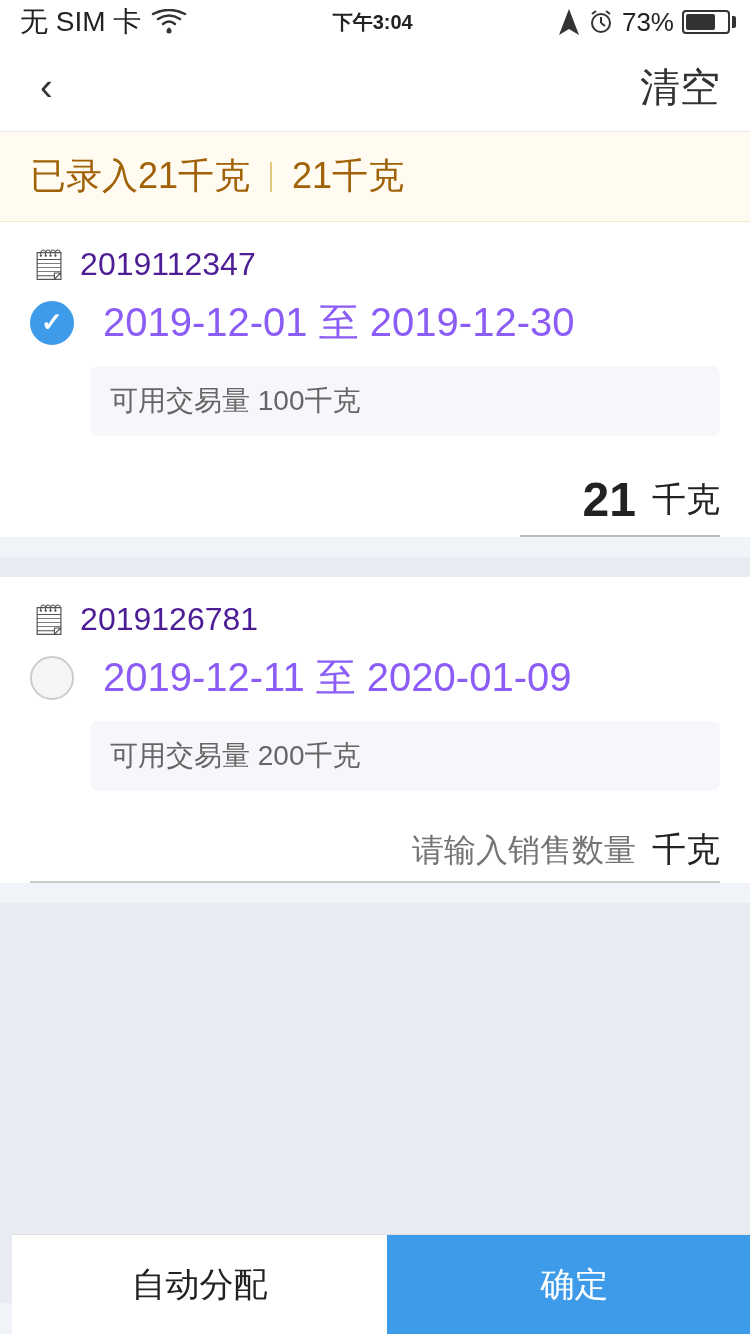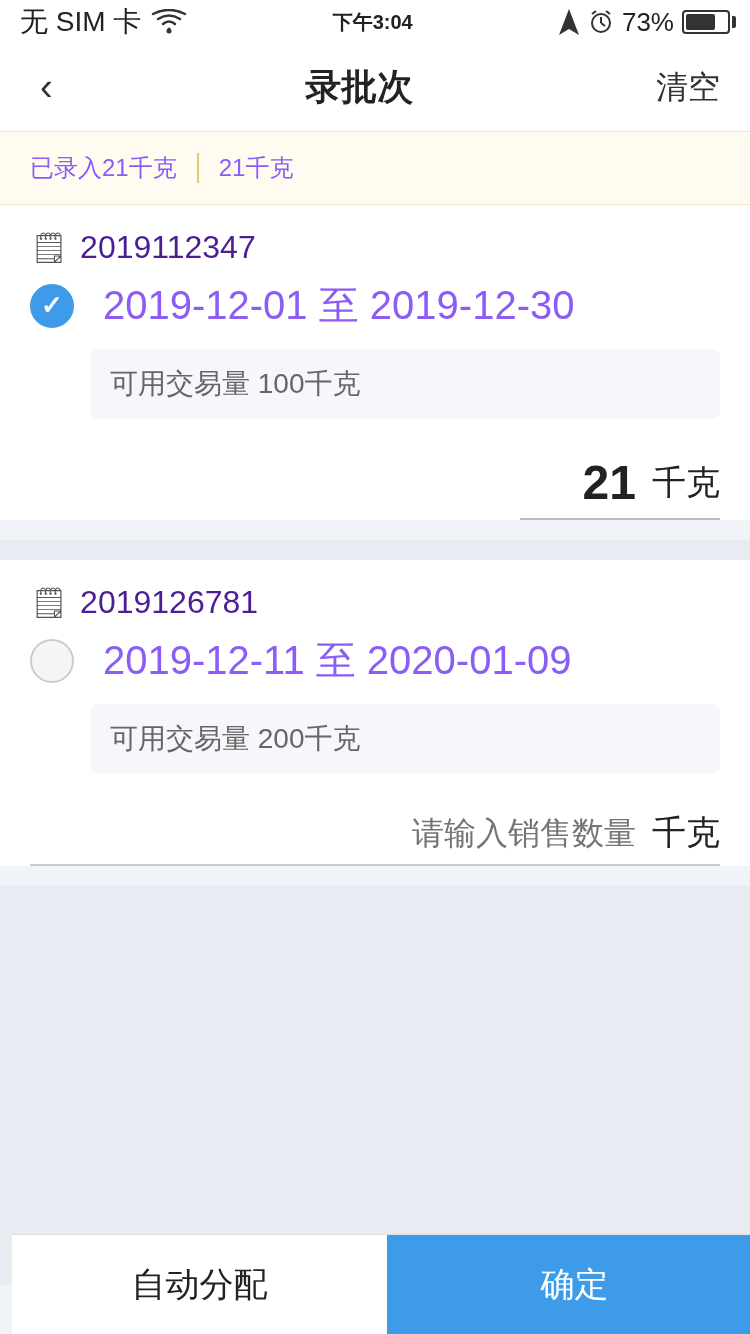--- a/index.html
+++ b/index.html
@@ -68,37 +68,37 @@
       color: #333;
       cursor: pointer;
       padding: 10px;
     }
     .nav-title {
       font-size: 36px;
       font-weight: 600;
       color: #222;
     }
     .nav-clear {
-      font-size: 32px;
+      font-size: 40px;
       color: #333;
       cursor: pointer;
     }
 
     
     .info-banner {
       background: #fffbf0;
       padding: 20px 30px;
       display: flex;
       align-items: center;
       gap: 20px;
       border-bottom: 1px solid #f0e8c8;
     }
     .info-banner-item {
-      font-size: 24px;
-      color: #8b5cf6;
+      font-size: 36px;
+      color: #a16207;
       font-weight: 500;
     }
     .info-divider {
       width: 2px;
       height: 30px;
       background: #e0c878;
     }
 
     
     .card {
@@ -302,21 +302,20 @@
     </svg>
     <span>73%</span>
     <div class="battery-icon">
       <div class="battery-fill"></div>
     </div>
   </div>
 </div>
 
 <div class="nav-bar">
   <span class="nav-back">‹</span>
-  <span class="nav-title">录批次</span>
   <span class="nav-clear">清空</span>
 </div>
 
 <div class="content-wrapper">
 
   <div class="info-banner">
     <span class="info-banner-item">已录入21千克</span>
     <div class="info-divider"></div>
     <span class="info-banner-item">21千克</span>
   </div>

